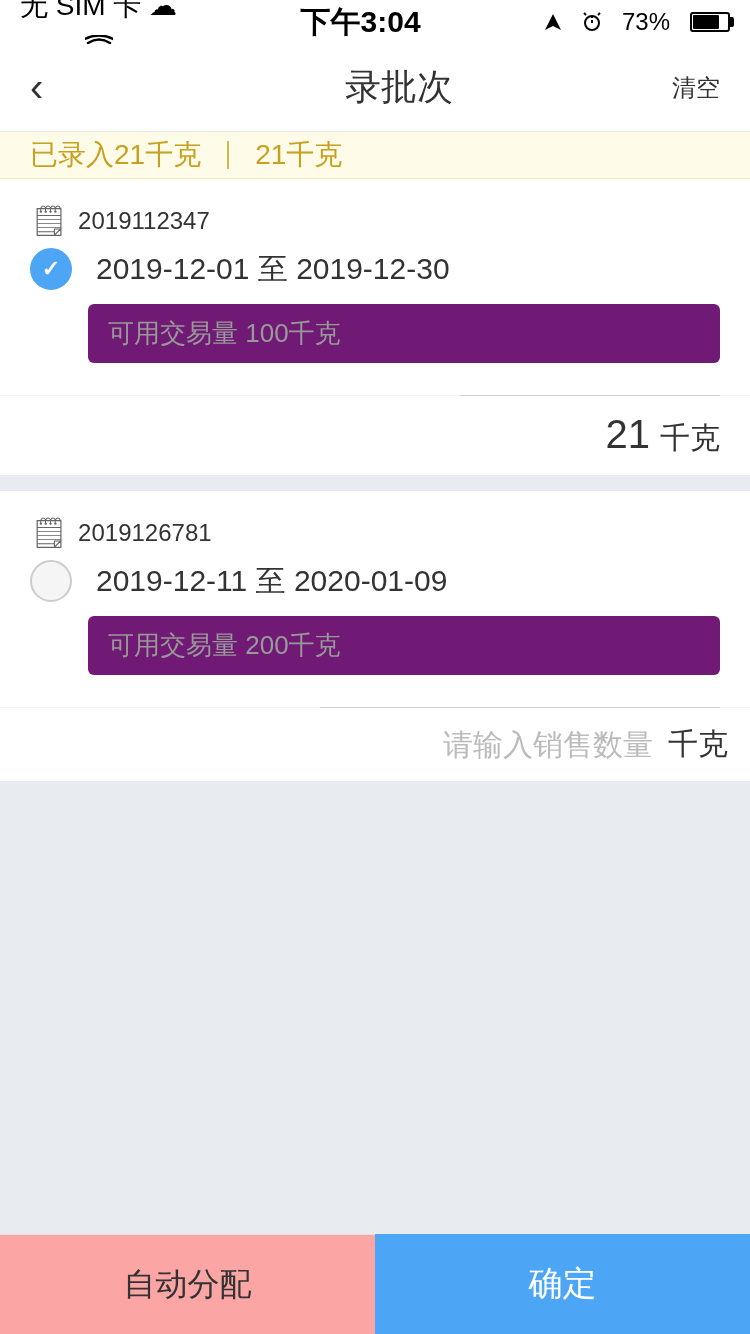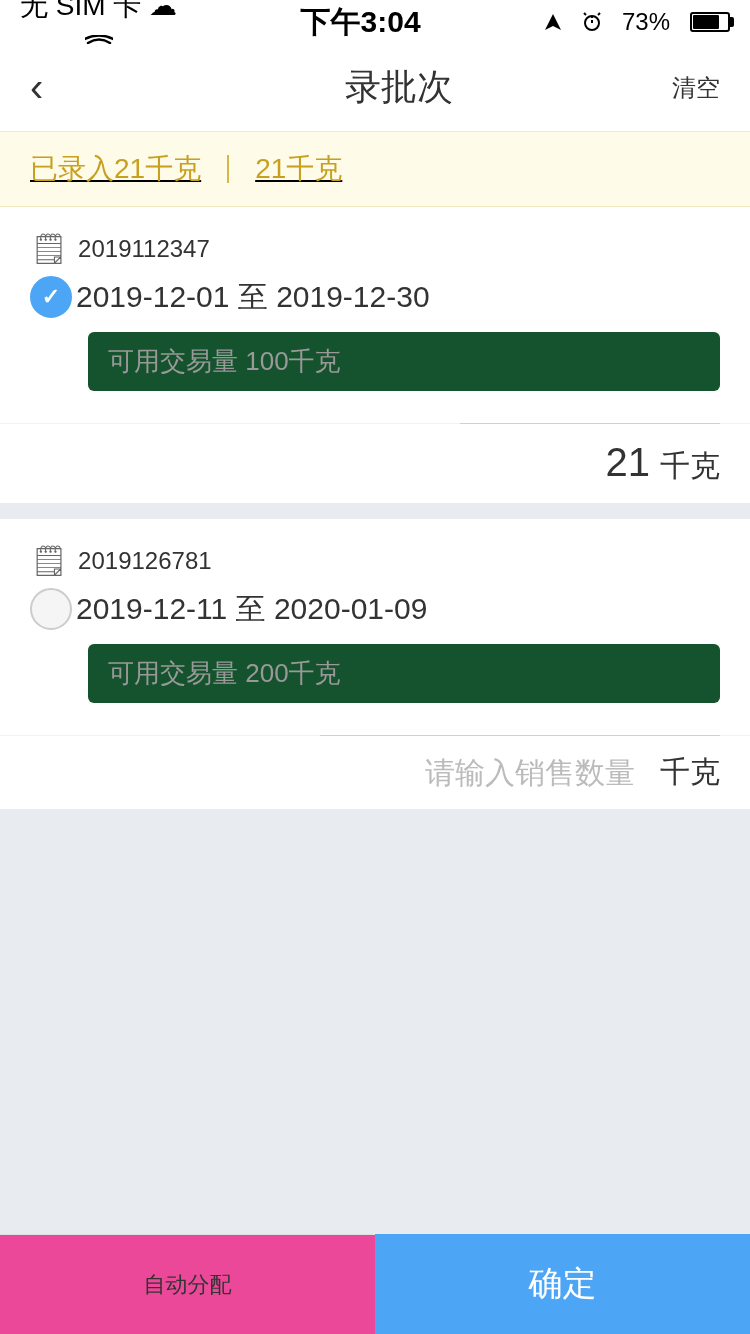--- a/index.html
+++ b/index.html
@@ -98,26 +98,25 @@
     .nav-clear {
       font-size: 24px;
       color: #333;
       cursor: pointer;
     }
 
     
     .info-banner {
       width: 100%;
       background: #fefbe8;
-      padding: 18px 30px;
+      padding: 4px 30px;
       display: flex;
       align-items: center;
       gap: 26px;
       border-bottom: 1px solid #f0e8c0;
-      text-decoration: underline;
     }
     .info-text {
       font-size: 28px;
       color: #c8a020;
     }
     .info-divider {
       width: 2px;
       height: 28px;
       background: #d4b84a;
     }
@@ -144,21 +143,21 @@
       color: #666;
     }
     .batch-id {
       font-size: 24px;
       color: #333;
       font-weight: 500;
     }
     .batch-date-row {
       display: flex;
       align-items: center;
-      gap: 4px;
+      gap: 24px;
       margin-bottom: 14px;
     }
     .radio-circle {
       width: 42px;
       height: 42px;
       border-radius: 50%;
       border: 2px solid #ccc;
       background: #f5f5f5;
       flex-shrink: 0;
     }
@@ -173,21 +172,21 @@
       content: '✓';
       color: #fff;
       font-size: 22px;
       font-weight: bold;
     }
     .batch-date {
       font-size: 30px;
       color: #333;
     }
     .available-qty-box {
-      background: #14532d;
+      background: #701a75;
       border-radius: 6px;
       padding: 12px 20px;
       margin-left: 58px;
       margin-bottom: 8px;
     }
     .available-qty-text {
       font-size: 26px;
       color: #999;
     }
 
@@ -220,23 +219,22 @@
     .section-sep {
       height: 16px;
       background: #e8ecf0;
     }
 
     
     .input-row {
       display: flex;
       justify-content: flex-end;
       align-items: center;
-      padding: 16px 30px;
-      background: #fff;
-      gap: 10px;
+      padding: 16px 22px;
+      background: #fff;
     }
     .qty-input {
       border: none;
       outline: none;
       font-size: 30px;
       color: #bbb;
       text-align: right;
       width: 300px;
       background: transparent;
     }
@@ -264,23 +262,23 @@
     
     .bottom-bar {
       position: fixed;
       bottom: 0;
       width: 750px;
       height: 100px;
       display: flex;
     }
     .btn-auto {
       flex: 1;
-      background: #ec4899;
+      background: #fca5a5;
       border: none;
-      font-size: 22px;
+      font-size: 32px;
       color: #333;
       cursor: pointer;
       border-top: 1px solid #e0e0e0;
     }
     .btn-confirm {
       flex: 1;
       background: #4da6f5;
       border: none;
       font-size: 34px;
       color: #fff;

